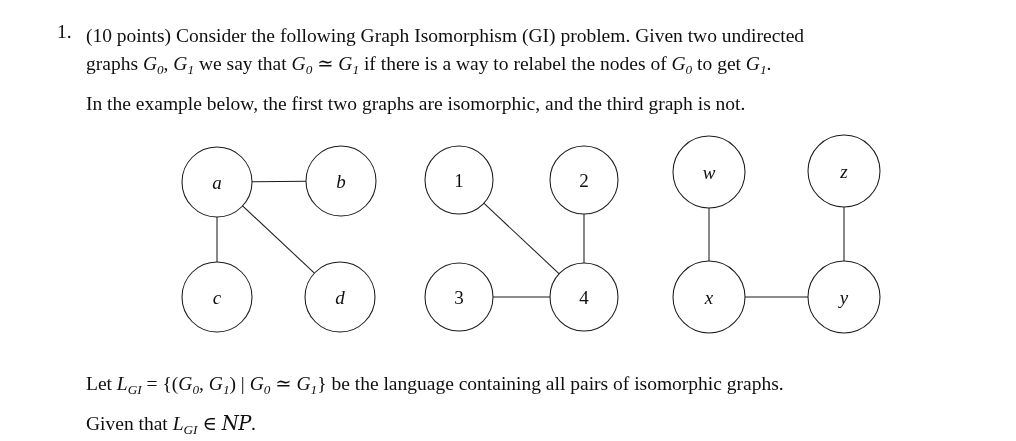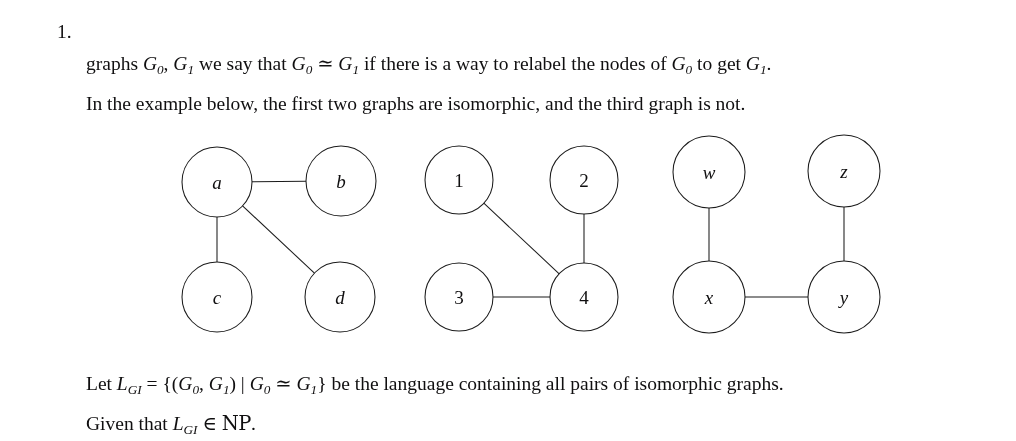--- a/index.html
+++ b/index.html
@@ -19,20 +19,21 @@
   .math { font-style: italic; font-family: "Liberation Serif","DejaVu Serif",serif; }
   .upr { font-style: normal; }
   sub.sb {
     font-size: 0.68em;
     vertical-align: -0.28em;
     font-style: italic;
     line-height: 0;
   }
   .cal {
     font-family: "DejaVu Serif", "Liberation Serif", serif;
+    font-style: italic;
     letter-spacing: -0.5px;
   }
 
   
   .qnum {
     position: absolute;
     left: 57px;
     top: 22px;
     font-size: 19.5px;
     line-height: 1;
@@ -84,20 +85,23 @@
     fill: none;
   }
 </style>
 </head>
 <body>
 
 <div id="page">
 
   <div class="qnum">1.</div>
 
+  <div class="para p1a">
+    <span>(10 points) Consider the following Graph Isomorphism (GI) problem.  Given two undirected</span>
+  </div>
 
   <div class="para p1b">
     <span>graphs </span><span class="math">G</span><sub class="sb upr">0</sub><span>, </span><span class="math">G</span><sub class="sb upr">1</sub><span> we say that </span><span class="math">G</span><sub class="sb upr">0</sub><span> ≃ </span><span class="math">G</span><sub class="sb upr">1</sub><span> if there is a way to relabel the nodes of </span><span class="math">G</span><sub class="sb upr">0</sub><span> to get </span><span class="math">G</span><sub class="sb upr">1</sub><span>.</span>
   </div>
 
   <div class="para p2">In the example below, the first two graphs are isomorphic, and the third graph is not.</div>
 
   <div class="figure">
     <svg width="1016" height="230" viewBox="0 0 1016 230" xmlns="http://www.w3.org/2000/svg">
       <g id="edges-layer">

